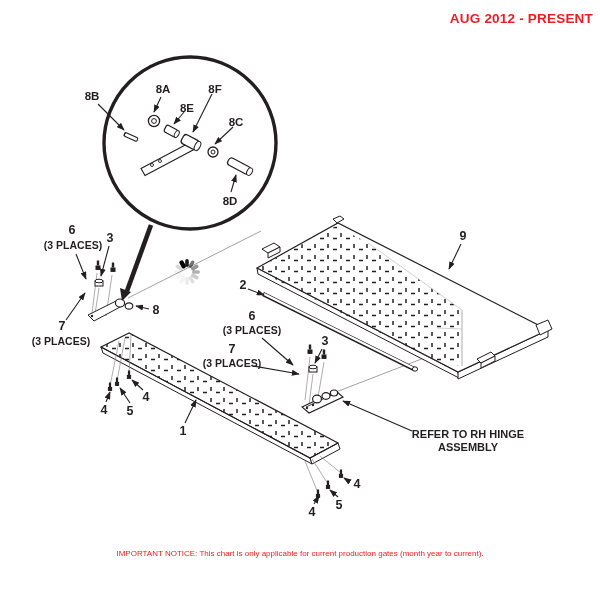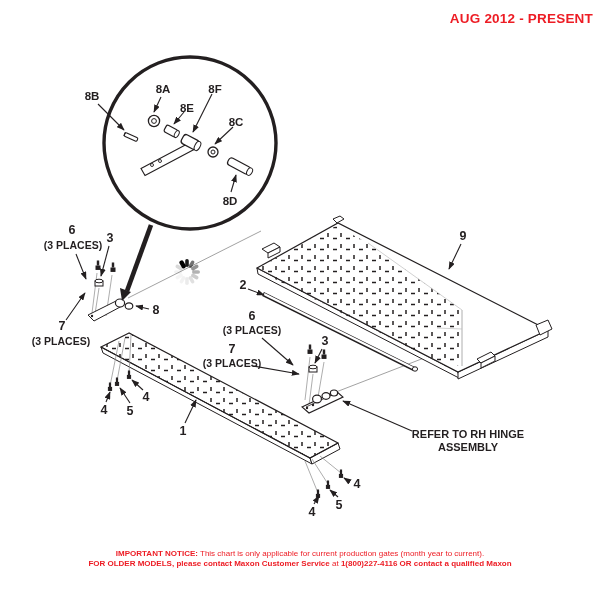--- a/index.html
+++ b/index.html
@@ -5,21 +5,21 @@
   html,body{margin:0;padding:0;}
   body{width:600px;height:600px;position:relative;background:#fff;
        font-family:"Liberation Sans", sans-serif;overflow:hidden;}
   .stage{position:absolute;left:0;top:0;width:600px;height:548px;}
   .revision{position:absolute;top:11px;right:7px;
             font-size:13.5px;font-weight:bold;color:var(--accent_red);
             letter-spacing:.2px;}
   svg text{fill:#231f20;font-family:"Liberation Sans",sans-serif;font-weight:bold;}
   .notice{position:absolute;left:0;right:0;top:549px;text-align:center;
           color:var(--accent_red);font-size:8px;line-height:10px;}
-  .notice b{font-weight:bold;}
+  .notice b{font-weight:normal;}
 </style>
 </head>
 <body>
 
 <div class="stage">
 
   <div class="revision">AUG 2012 - PRESENT</div>
 
   <svg width="600" height="600" viewBox="0 0 600 600" xmlns="http://www.w3.org/2000/svg">
     <defs>
@@ -279,16 +279,15 @@
     </g>
     <g font-size="11" text-anchor="middle">
       <text x="468" y="438">REFER TO RH HINGE</text>
       <text x="468" y="451">ASSEMBLY</text>
     </g>
   </svg>
 
   
   <div class="notice">
     <div><b>IMPORTANT NOTICE:</b><span> This chart is only applicable for current production gates (month year to current).</span></div>
-    <div><b>FOR OLDER MODELS, please contact Maxon Customer Service</b><span> at </span><b>1(800)227-4116 OR contact a qualified Maxon</b></div>
   </div>
 
 </div>
 
 </body></html>

